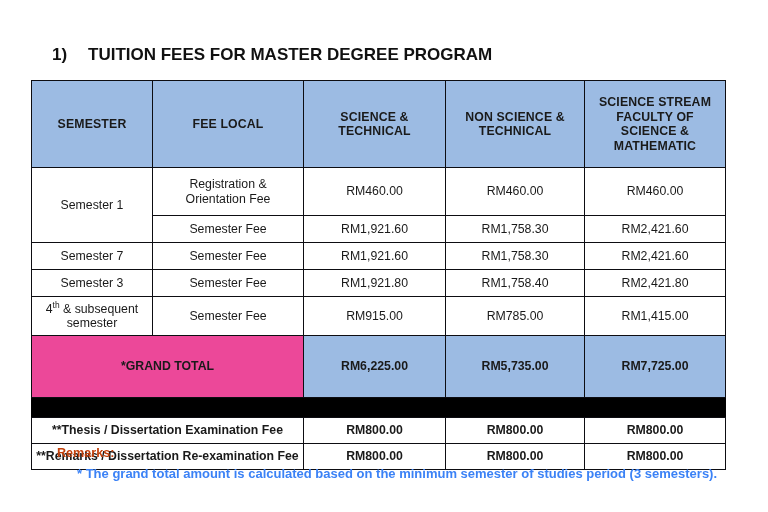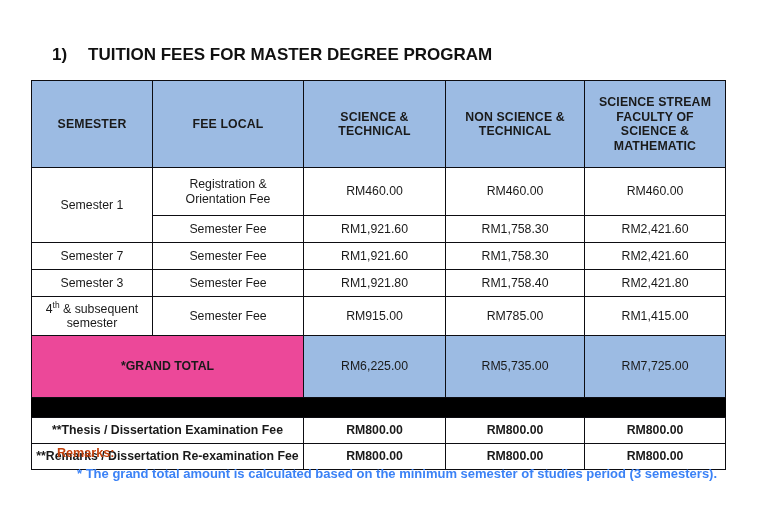--- a/index.html
+++ b/index.html
@@ -98,21 +98,21 @@
   td.total-label {
     height: 57px;
     font-weight: bold;
     font-size: 13px;
     background: #ec4899;
     color: #0b0b14;
   }
   td.total-val {
     height: 57px;
     background: #9cbbe3;
-    font-weight: normal;
+    font-weight: bold;
     font-size: 13px;
     color: #0b0b14;
     margin-top: 48px;
   }
 
   tr.black-row td {
     background: #000000;
     height: 19px;
     padding: 0;
     border-left-color: #000000;

